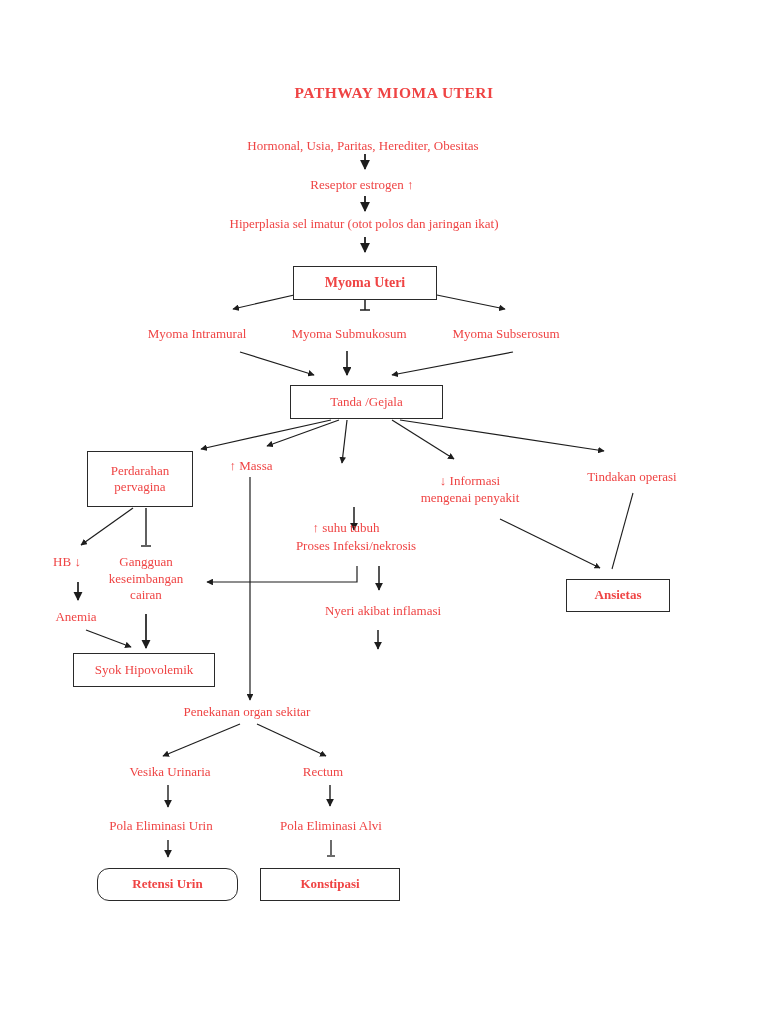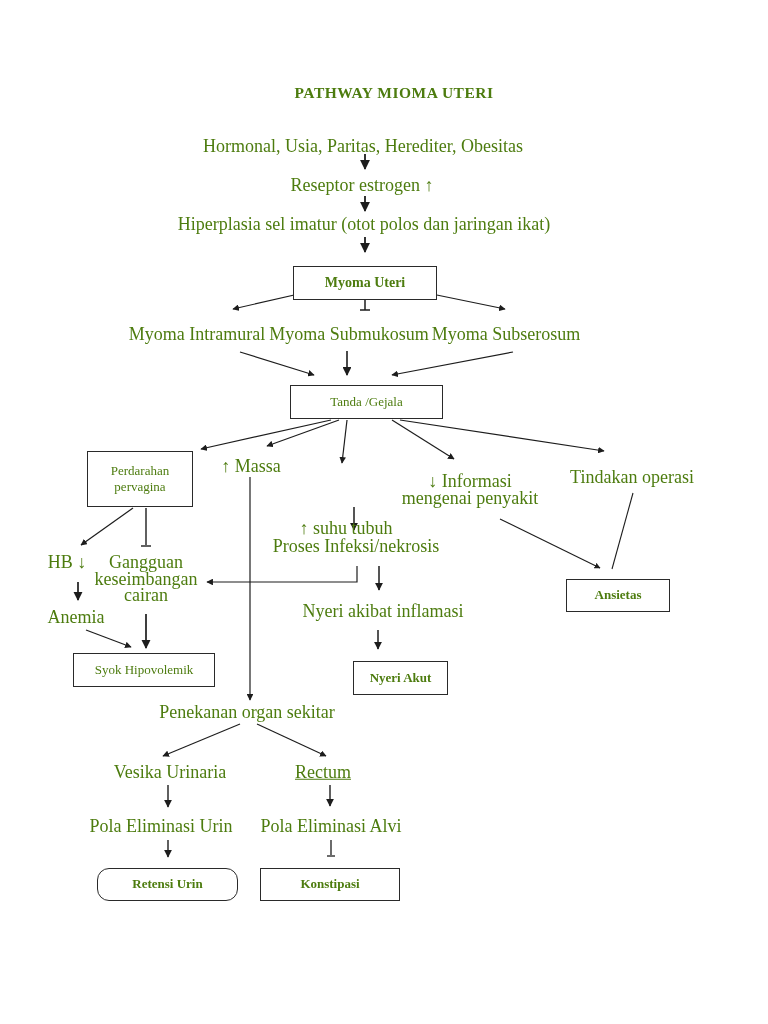--- a/index.html
+++ b/index.html
@@ -1,26 +1,26 @@
 <!DOCTYPE html>
 <html><head>
 <meta charset="utf-8">
 <style>
   html,body { margin:0; padding:0; background:#ffffff; }
   .page {
     position:relative; width:768px; height:1024px; background:#ffffff;
-    font-family:"Liberation Serif", serif; color:#4d7c0f; overflow:hidden;
+    font-family:"Liberation Serif", serif; color:#ef4444; overflow:hidden;
   }
   .title {
     position:absolute; transform:translate(-50%,-50%);
     font-weight:bold; font-size:15.5px; letter-spacing:0.5px; white-space:nowrap;
   }
   .lbl {
     position:absolute; transform:translate(-50%,-50%);
-    font-size:18px; line-height:16.5px; white-space:nowrap;
+    font-size:13px; line-height:16.5px; white-space:nowrap;
   }
   .lbl.multi { white-space:normal; text-align:center; }
   .box {
     position:absolute; box-sizing:border-box;
     display:flex; flex-direction:column; align-items:center; justify-content:center;
     border:1.5px solid #2a2a2a; background:#ffffff;
     font-size:13px; line-height:16.5px; text-align:center;
   }
   .bold { font-weight:bold;margin-top:8px; }
   svg.connectors { position:absolute; left:0; top:0; pointer-events:none; }
@@ -121,36 +121,35 @@
     <div>Gangguan</div>
     <div>keseimbangan</div>
     <div>cairan</div>
   </div>
 
   <div class="lbl" style="left:76px; top:617px;">Anemia</div>
   <div class="lbl" style="left:356px; top:546px;">Proses Infeksi/nekrosis</div>
   <div class="lbl" style="left:383px; top:611px;">Nyeri akibat inflamasi</div>
   <div class="lbl" style="left:247px; top:712px;">Penekanan organ sekitar</div>
   <div class="lbl" style="left:170px; top:772px;">Vesika Urinaria</div>
-  <div class="lbl" style="left:323px; top:772px;text-decoration:underline;">Rectum</div>
+  <div class="lbl" style="left:323px; top:772px;">Rectum</div>
   <div class="lbl" style="left:161px; top:826px;">Pola Eliminasi Urin</div>
   <div class="lbl" style="left:331px; top:826px;">Pola Eliminasi Alvi</div>
 
   <div class="box bold" style="left:293px; top:258px; width:144px; height:34px; font-size:14px;">Myoma Uteri</div>
 
   <div class="box" style="left:290px; top:385px; width:153px; height:34px;">Tanda /Gejala</div>
 
   <div class="box" style="left:87px; top:451px; width:106px; height:56px; font-size:13px;">
     <div>Perdarahan</div>
     <div>pervagina</div>
   </div>
 
   <div class="box" style="left:73px; top:653px; width:142px; height:34px;">Syok Hipovolemik</div>
 
-  <div class="box bold" style="left:353px; top:653px; width:95px; height:34px;">Nyeri Akut</div>
 
   <div class="box bold" style="left:566px; top:571px; width:104px; height:33px;">Ansietas</div>
 
   <div class="box bold" style="left:97px; top:860px; width:141px; height:33px;border-radius:12px;">Retensi Urin</div>
 
   <div class="box bold" style="left:260px; top:860px; width:140px; height:33px;">Konstipasi</div>
 
 </div>
 
 </body></html>

